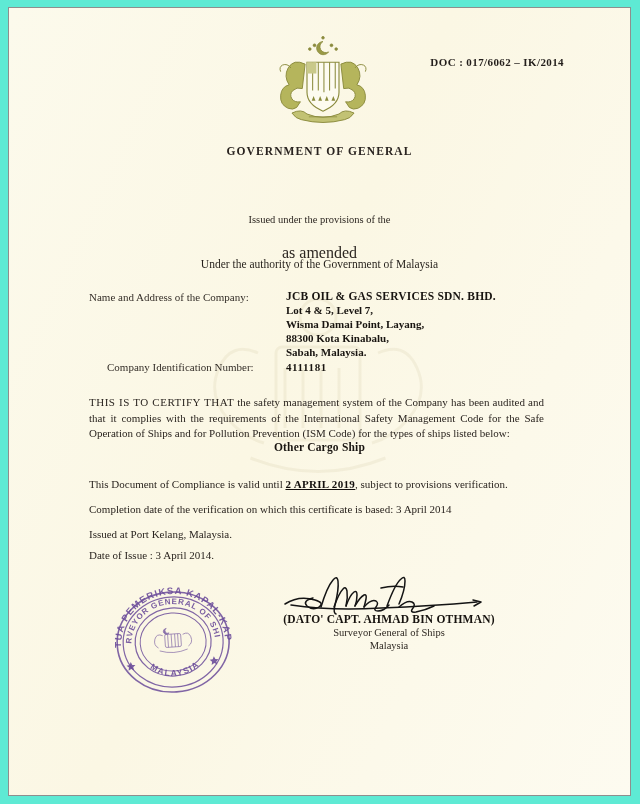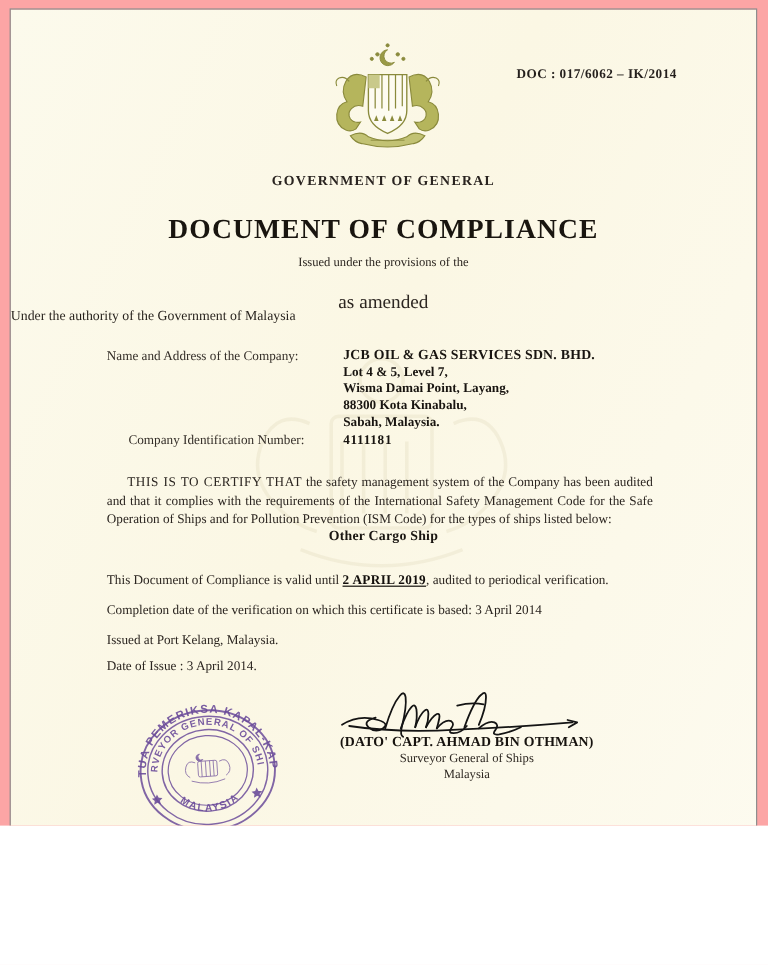--- a/index.html
+++ b/index.html
@@ -10,23 +10,23 @@
   body {
     width: 640px;
     height: 804px;
     font-family: "Liberation Serif", "DejaVu Serif", serif;
   }
 
   
   #page {
     position: relative;
     width: 640px;
-    height: 688px;
+    height: 804px;
     box-sizing: border-box;
-    background: #fca5a5;
+    background: #5eead4;
     overflow: hidden;
   }
   #page-border {
     position: absolute;
     left: 8px;
     top: 7px;
     width: 623px;
     height: 789px;
     box-sizing: border-box;
     border: 1px solid #8e8e8e;
@@ -133,20 +133,21 @@
     width: 621px;
     text-align: center;
     font-size: 16px;
     color: #2c2621;
   }
   #authority-line {
     position: absolute;
     left: 0;
     top: 250px;
     width: 621px;
+    text-align: center;
     font-size: 11.5px;
     color: #241f1a;
   }
 
   
   .field-label {
     position: absolute;
     font-size: 11px;
     color: #342e28;
     white-space: nowrap;
@@ -171,21 +172,21 @@
   #certify-para {
     position: absolute;
     left: 80px;
     top: 387px;
     width: 455px;
     font-size: 11px;
     line-height: 15.5px;
     text-align: justify;
     color: #2b2520;
   }
-  #certify-para .lead { letter-spacing: 0.5px; margin-left: 17px; }
+  #certify-para .lead { letter-spacing: 0.5px; }
 
   #ship-type {
     position: absolute;
     left: 0;
     top: 433px;
     width: 621px;
     text-align: center;
     font-size: 11.5px;
     font-weight: bold;
     color: #191511;
@@ -319,42 +320,41 @@
 
           <path d="M22 84 q10 -5 16 1 q17 7 34 0 q6 -6 16 -1 q-4 6 -10 7 q-23 6 -46 0 q-6 -1 -10 -7 z" fill="#c2c274" stroke="#8a8a3c" stroke-width="1"></path>
           <path d="M40 88 h30" stroke="#8a8a3c" stroke-width="0.8" fill="none"></path>
         </g>
       </svg>
     </div>
 
     <div id="doc-ref">DOC : 017/6062 – IK/2014</div>
 
     <div id="gov-line">GOVERNMENT OF GENERAL</div>
-    <div id="main-title">DOCUMENT OF COMPLIANCE</div>
     <div id="issued-line">Issued under the provisions of the</div>
     <div id="amended-line">as amended</div>
     <div id="authority-line">Under the authority of the Government of Malaysia</div>
 
     <div class="field-label" id="label-company">Name and Address of the Company:</div>
     <div class="field-value" id="company-name">JCB OIL &amp; GAS SERVICES SDN. BHD.</div>
     <div class="field-value" id="addr-1">Lot 4 &amp; 5, Level 7,</div>
     <div class="field-value" id="addr-2">Wisma Damai Point, Layang,</div>
     <div class="field-value" id="addr-3">88300 Kota Kinabalu,</div>
     <div class="field-value" id="addr-4">Sabah, Malaysia.</div>
     <div class="field-label" id="label-cin">Company Identification Number:</div>
     <div class="field-value" id="value-cin">4111181</div>
 
     <div id="certify-para">
       <span class="lead">THIS IS TO CERTIFY THAT</span><span> the safety management system of the Company has been audited and that it complies with the requirements of the International Safety Management Code for the Safe Operation of Ships and for Pollution Prevention (ISM Code) for the types of ships listed below:</span>
     </div>
 
     <div id="ship-type">Other Cargo Ship</div>
 
     <div class="body-line" id="line-valid">
-      <span>This Document of Compliance is valid until </span><span class="valid-date">2 APRIL 2019</span><span>, audited to periodical verification.</span>
+      <span>This Document of Compliance is valid until </span><span class="valid-date">2 APRIL 2019</span><span>, subject to provisions verification.</span>
     </div>
     <div class="body-line" id="line-completion">Completion date of the verification on which this certificate is based: 3 April 2014</div>
     <div class="body-line" id="line-issued-at">Issued at Port Kelang, Malaysia.</div>
     <div class="body-line" id="line-date">Date of Issue :  3 April 2014.</div>
 
     <div id="signature">
       <svg viewBox="0 0 215 44" xmlns="http://www.w3.org/2000/svg">
         <g fill="none" stroke="#141414" stroke-width="1.5" stroke-linecap="round" stroke-linejoin="round">
           <path d="M8 30 q14 -9 30 -4 q10 3 4 7 q-6 4 -12 -1 q-5 -5 6 -8"></path>
           <path d="M44 33 q6 -20 12 -27 q4 -5 5 1 q1 8 -3 24 q-2 8 1 9"></path>

